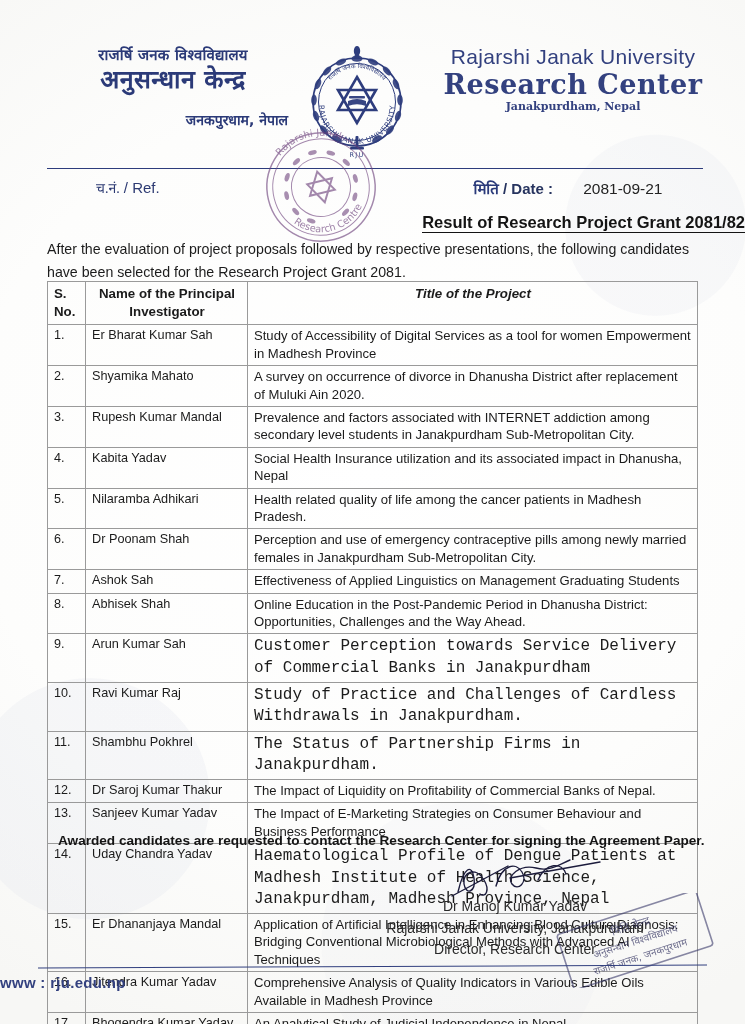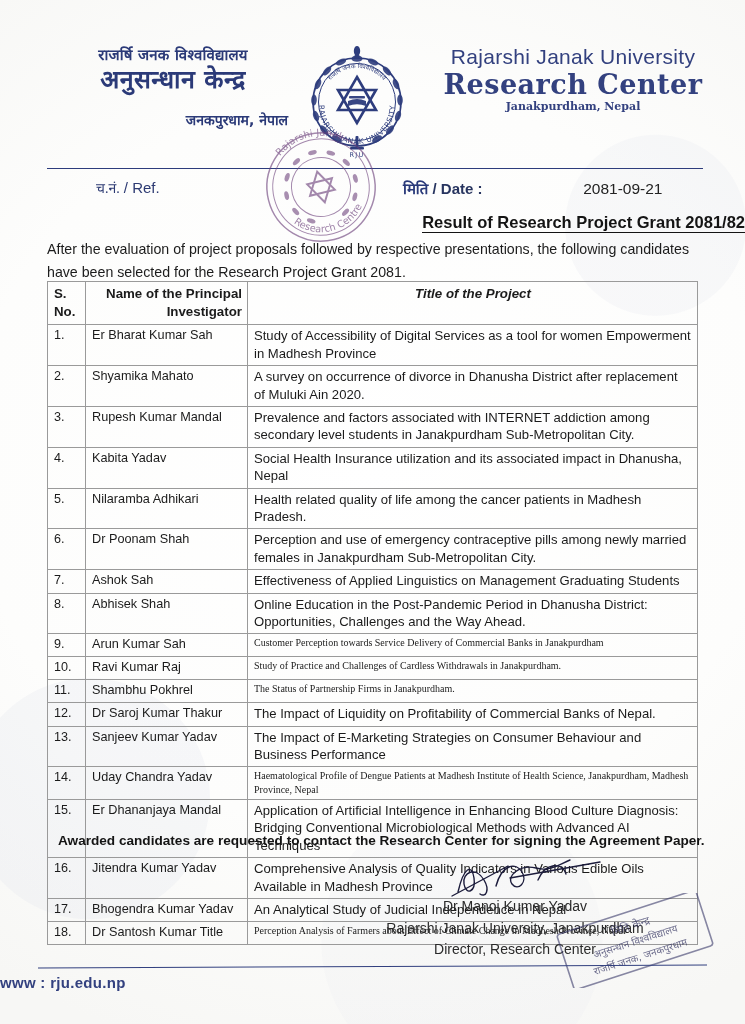--- a/index.html
+++ b/index.html
@@ -133,20 +133,21 @@
     right: 42px;
     top: 178px;
     width: 300px;
     text-align: left;
     font-size: 15px;
     color: #27345f;
   }
   .dateline .dt-label {
     display: inline-block;
     width: 150px;
+    text-align: right;
     font-weight: 600;
   }
   .dateline .dt-label .np { font-family: "DejaVu Sans", sans-serif; color: #2a3a7a; }
   .dateline .dt-value {
     display: inline-block;
     margin-left: 26px;
     font-size: 15.5px;
     color: #232323;
   }
 
@@ -192,30 +193,30 @@
     vertical-align: top;
     line-height: 1.33;
   }
   .grant-table thead th {
     font-weight: 700;
     font-size: 13.3px;
     padding-top: 3px;
     padding-bottom: 4px;
   }
   .col-sn   { width: 38px;  text-align: left; }
-  .col-name { width: 162px; text-align: right; }
+  .col-name { width: 162px; }
   .col-title{ width: auto; font-style: italic; }
   thead .col-title { text-align: center; }
   tbody .cell-sn { font-size: 12.6px; }
   tbody .cell-name { font-size: 12.7px; }
   tbody .cell-title { font-size: 13.1px; }
   tr.serif td.cell-title,
   tr.serif td.cell-name {
-    font-family: Liberation Serif, serif;
-    font-size: 10px;
+    font-family: Liberation Mono, monospace;
+    font-size: 16px;
   }
   tr.serif td.cell-name { font-family: "Liberation Sans", sans-serif; font-size: 12.7px; }
 
   
   .note {
     position: absolute;
     left: 58px;
     top: 833px;
     font-size: 13.6px;
     font-weight: 700;

